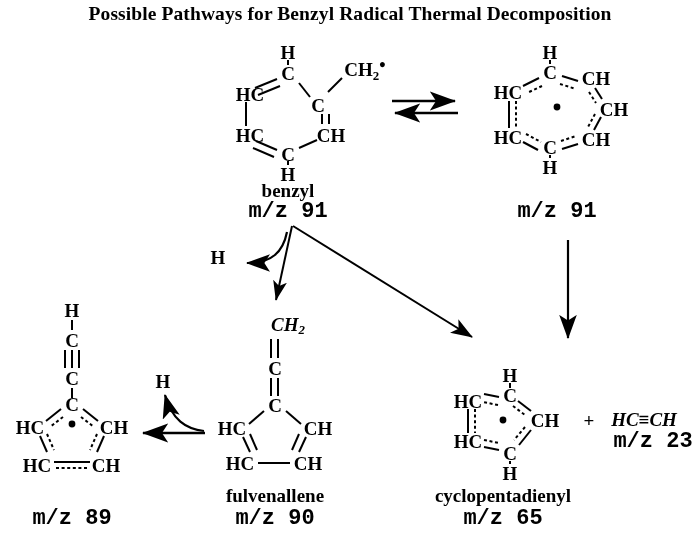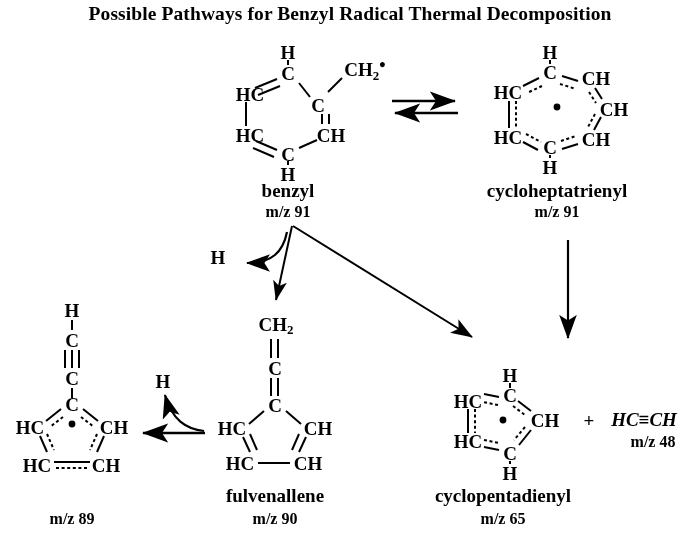--- a/index.html
+++ b/index.html
@@ -4,21 +4,21 @@
 <style>
   html,body{margin:0;padding:0;background:#ffffff;}
   body{width:700px;height:536px;position:relative;overflow:hidden;
        font-family:"Liberation Serif","DejaVu Serif",serif;color:#000;}
   #canvas{position:absolute;left:0;top:0;width:700px;height:536px;}
   .t{position:absolute;white-space:nowrap;font-weight:bold;line-height:1;
      transform:translate(-50%,-50%);}
   .title{font-size:19.5px;letter-spacing:.1px;}
   .atom{font-size:19px;}
   .name{font-size:19px;}
-  .mz{font-size:16px;}
+  .mz{font-size:22px;font-family:Liberation Mono, monospace;}
   .sub{font-size:0.68em;vertical-align:-0.28em;}
   .dotr{font-size:0.95em;vertical-align:0.30em;}
   svg{position:absolute;left:0;top:0;overflow:visible;}
   .bond{stroke:#000;fill:none;}
 </style>
 </head>
 <body>
 
 <div id="canvas">
 
@@ -192,27 +192,26 @@
 
   <div class="t atom" style="left:550px;top:52px;">H</div>
   <div class="t atom" style="left:550px;top:72px;">C</div>
   <div class="t atom" style="left:596px;top:78px;">CH</div>
   <div class="t atom" style="left:614px;top:109px;">CH</div>
   <div class="t atom" style="left:596px;top:139px;">CH</div>
   <div class="t atom" style="left:550px;top:147px;">C</div>
   <div class="t atom" style="left:550px;top:167px;">H</div>
   <div class="t atom" style="left:508px;top:137px;">HC</div>
   <div class="t atom" style="left:508px;top:92px;">HC</div>
-  <div class="t name" style="left:557px;top:190px;">cycloheptatrienyl</div>
   <div class="t mz" style="left:557px;top:212px;">m/z 91</div>
 
   <div class="t atom" style="left:218px;top:257px;">H</div>
   <div class="t atom" style="left:163px;top:381px;">H</div>
 
-  <div class="t atom" style="left:276px;top:326px;"><span>CH</span><span class="sub">2</span></div>
+  <div class="t atom" style="left:288px;top:326px;font-style:italic;"><span>CH</span><span class="sub">2</span></div>
   <div class="t atom" style="left:275px;top:368px;">C</div>
   <div class="t atom" style="left:275px;top:405px;">C</div>
   <div class="t atom" style="left:232px;top:428px;">HC</div>
   <div class="t atom" style="left:318px;top:428px;">CH</div>
   <div class="t atom" style="left:240px;top:463px;">HC</div>
   <div class="t atom" style="left:308px;top:463px;">CH</div>
   <div class="t name" style="left:275px;top:495px;">fulvenallene</div>
   <div class="t mz" style="left:275px;top:519px;">m/z  90</div>
 
   <div class="t atom" style="left:72px;top:310px;">H</div>
@@ -230,15 +229,15 @@
   <div class="t atom" style="left:468px;top:401px;">HC</div>
   <div class="t atom" style="left:468px;top:441px;">HC</div>
   <div class="t atom" style="left:510px;top:453px;">C</div>
   <div class="t atom" style="left:510px;top:473px;">H</div>
   <div class="t atom" style="left:545px;top:420px;">CH</div>
   <div class="t name" style="left:503px;top:495px;">cyclopentadienyl</div>
   <div class="t mz" style="left:503px;top:519px;">m/z  65</div>
 
   <div class="t atom" style="left:589px;top:420px;">+</div>
   <div class="t atom" style="left:644px;top:419px;font-style:italic;">HC≡CH</div>
-  <div class="t mz" style="left:653px;top:442px;">m/z 48</div>
+  <div class="t mz" style="left:653px;top:442px;">m/z 23</div>
 
 </div>
 
 </body></html>

